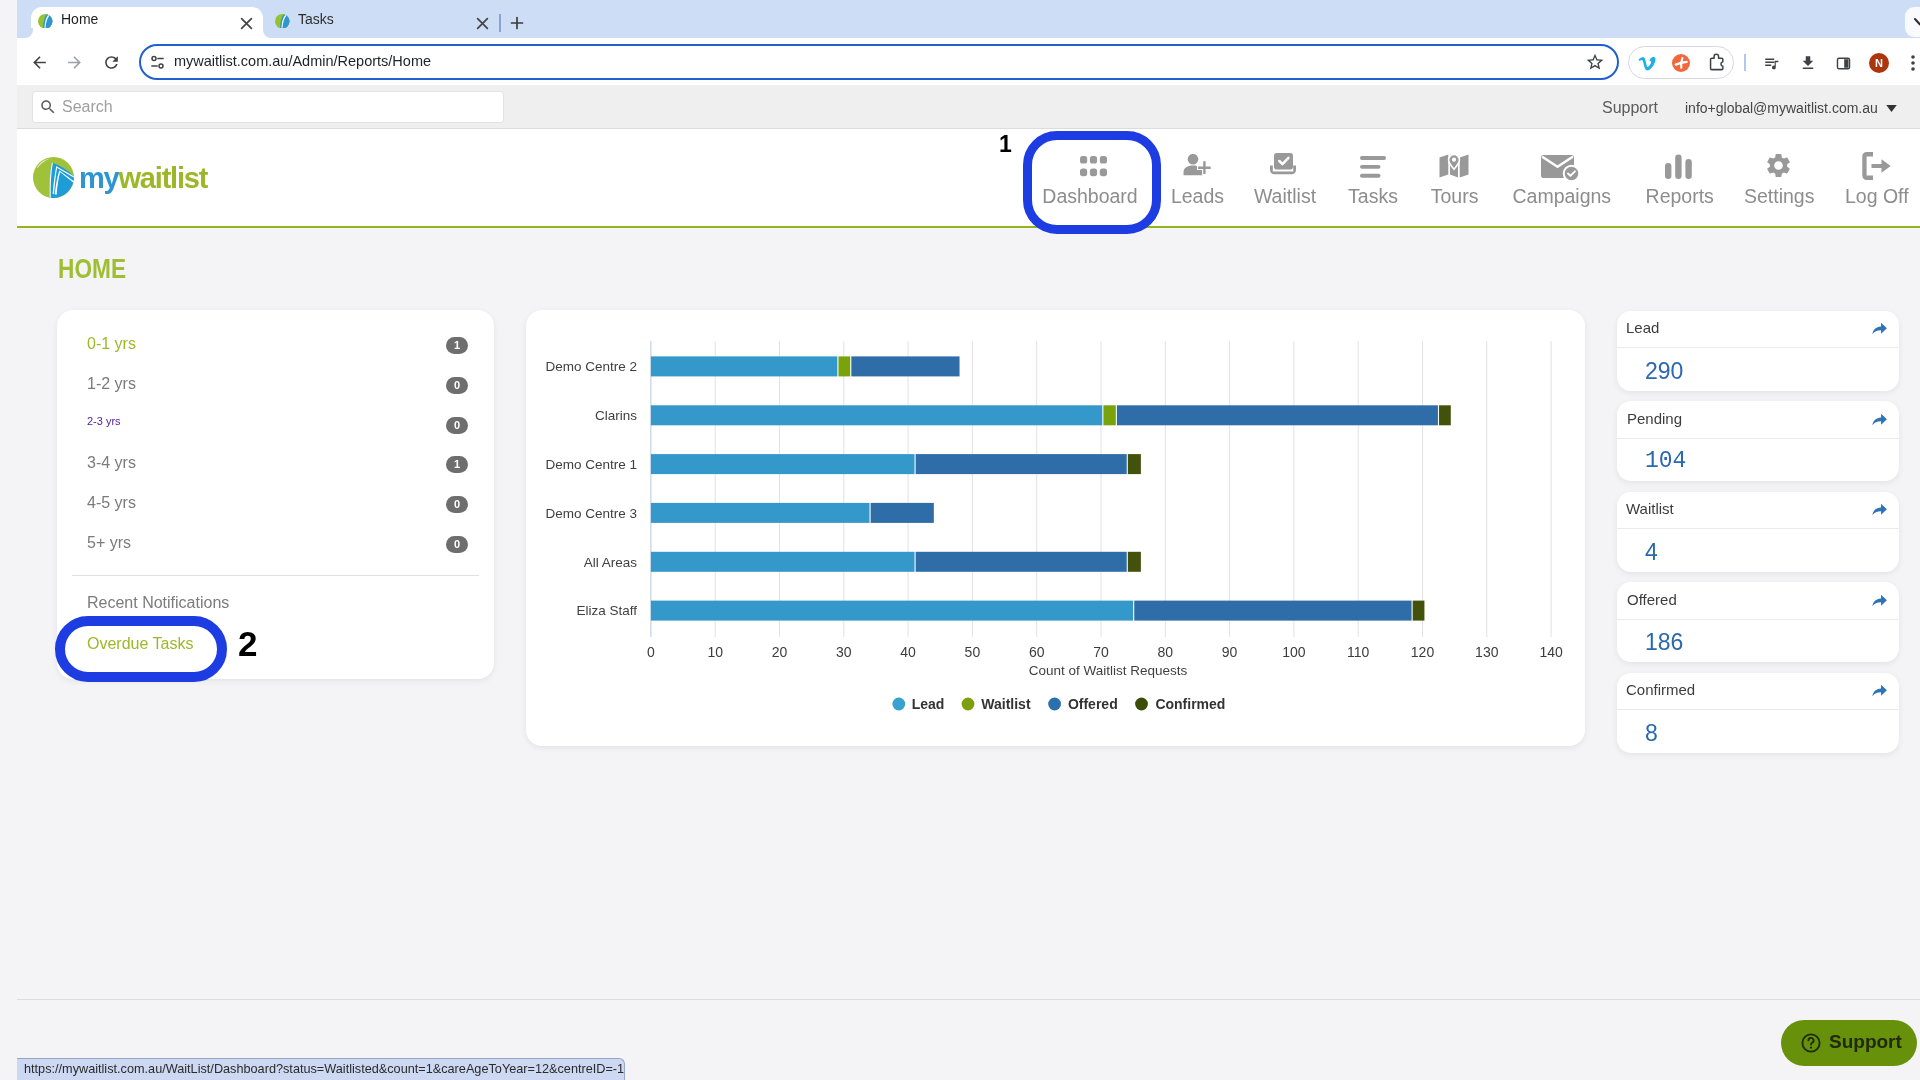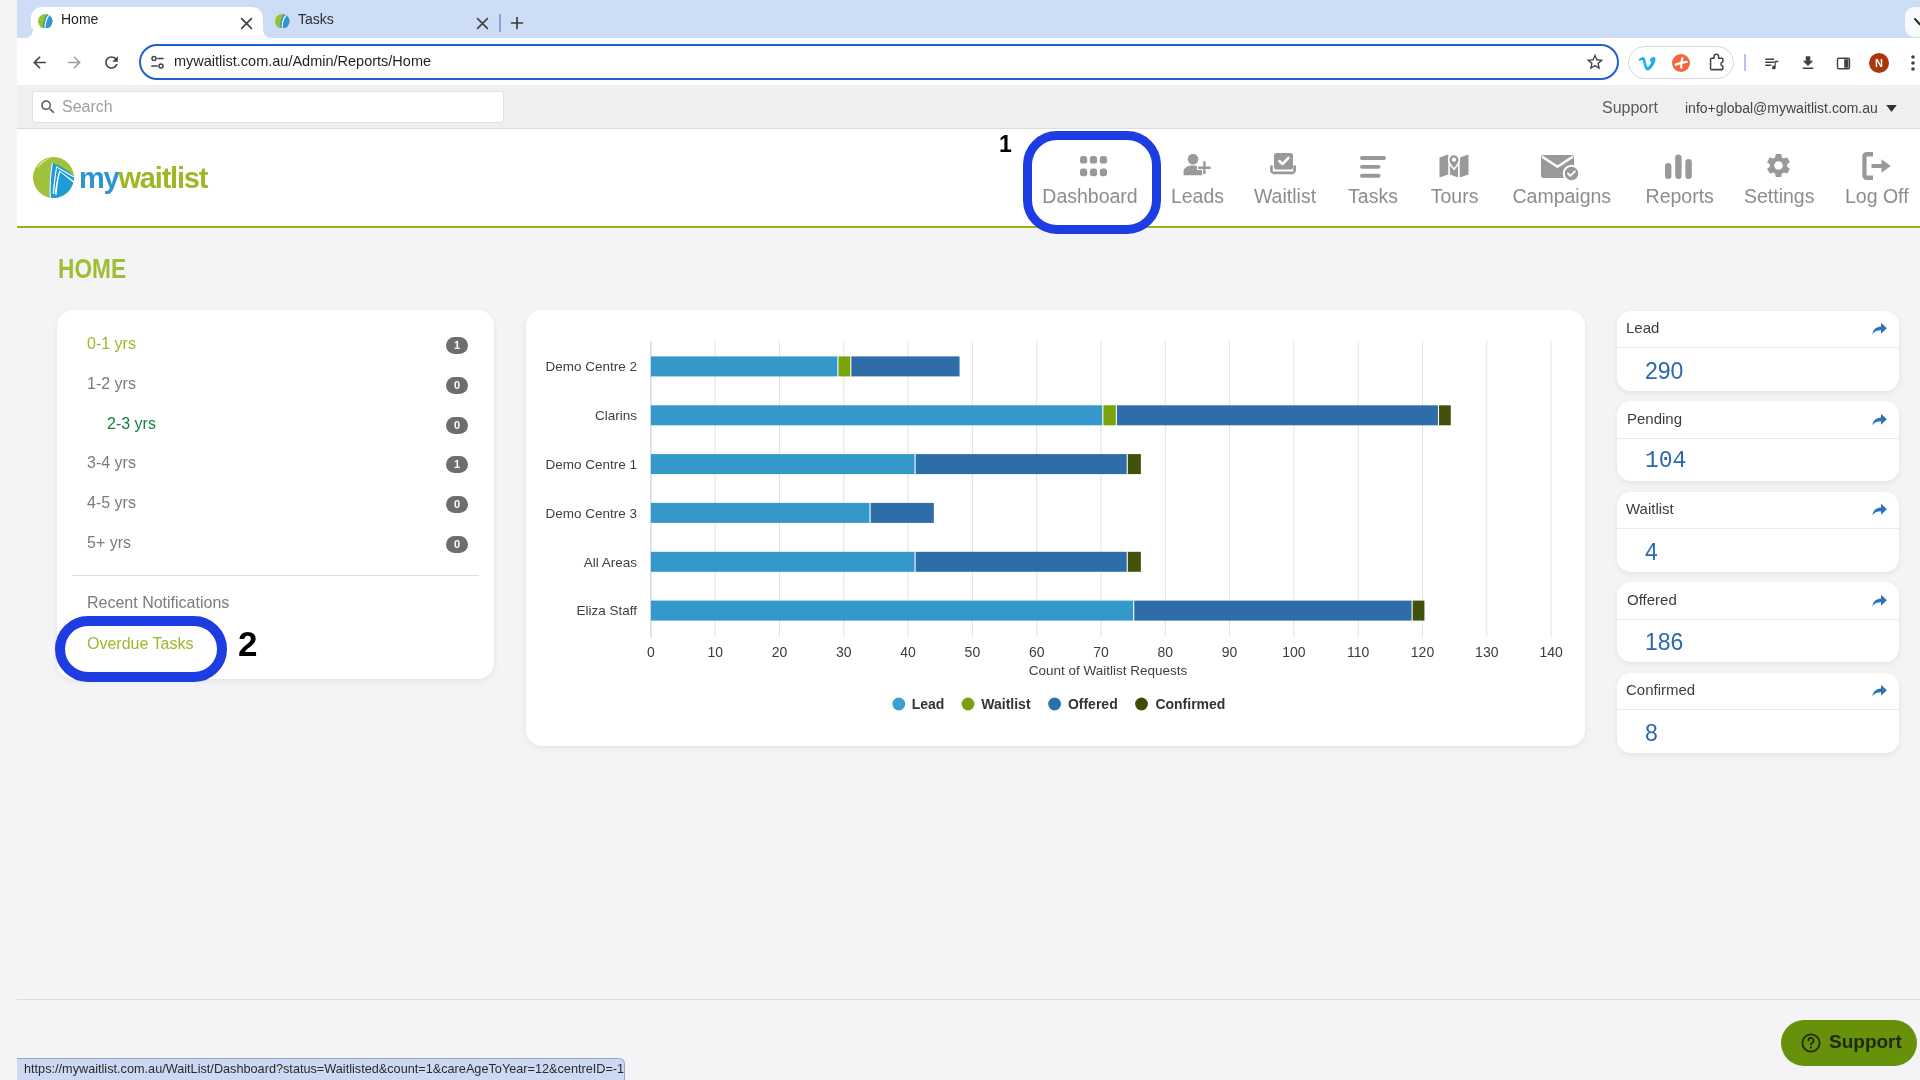--- a/index.html
+++ b/index.html
@@ -198,21 +198,21 @@
     <path d="M11 0 H4.5 a4.2 4.2 0 0 0 -4.2 4.2 V23.8 a4.2 4.2 0 0 0 4.2 4.2 H11 V23.6 H4.6 V4.4 H11 Z" fill="#999999"></path>
     <path d="M19.5 7.2 L28.7 14 L19.5 20.8 V16.1 H9.5 V11.9 H19.5 Z" fill="#999999"></path>
   </svg>
   <div class="a navlbl" style="left:1809.8px;top:184.5px;width:100px;">Log Off</div>
 
   <div class="a" style="left:41px;top:254px;font-size:27px;font-weight:700;color:#9fbe33;transform:scaleX(0.84);transform-origin:left top;">HOME</div>
 
   <div class="a" style="left:40px;top:310px;width:437px;height:369px;background:#ffffff;border-radius:16px;box-shadow:0 2px 6px rgba(0,0,0,0.07);"></div>
   <div class="a" style="left:70px;top:335.1px;font-size:16px;color:#9cb829;">0-1 yrs</div>
   <div class="a" style="left:70px;top:374.8px;font-size:16px;color:#7b7b7b;">1-2 yrs</div>
-  <div class="a" style="left:70px;top:414.5px;font-size:16px;color:#15803d;margin-left:20px;">2-3 yrs</div>
+  <div class="a" style="left:70px;top:414.5px;font-size:11px;color:#4c1d95;">2-3 yrs</div>
   <div class="a" style="left:70px;top:454.3px;font-size:16px;color:#7b7b7b;">3-4 yrs</div>
   <div class="a" style="left:70px;top:494px;font-size:16px;color:#7b7b7b;">4-5 yrs</div>
   <div class="a" style="left:70px;top:533.7px;font-size:16px;color:#7b7b7b;">5+ yrs</div>
   <div class="a" style="left:429px;top:337.1px;width:22px;height:17px;border-radius:8.5px;background:#6e6e6e;color:#fff;font-size:11px;font-weight:700;text-align:center;line-height:17px;">1</div>
   <div class="a" style="left:429px;top:376.8px;width:22px;height:17px;border-radius:8.5px;background:#6e6e6e;color:#fff;font-size:11px;font-weight:700;text-align:center;line-height:17px;">0</div>
   <div class="a" style="left:429px;top:416.5px;width:22px;height:17px;border-radius:8.5px;background:#6e6e6e;color:#fff;font-size:11px;font-weight:700;text-align:center;line-height:17px;">0</div>
   <div class="a" style="left:429px;top:456.2px;width:22px;height:17px;border-radius:8.5px;background:#6e6e6e;color:#fff;font-size:11px;font-weight:700;text-align:center;line-height:17px;">1</div>
   <div class="a" style="left:429px;top:495.9px;width:22px;height:17px;border-radius:8.5px;background:#6e6e6e;color:#fff;font-size:11px;font-weight:700;text-align:center;line-height:17px;">0</div>
   <div class="a" style="left:429px;top:535.6px;width:22px;height:17px;border-radius:8.5px;background:#6e6e6e;color:#fff;font-size:11px;font-weight:700;text-align:center;line-height:17px;">0</div>
   <div class="a" style="left:55px;top:575px;width:407px;height:1px;background:#e0e0e0;"></div>

